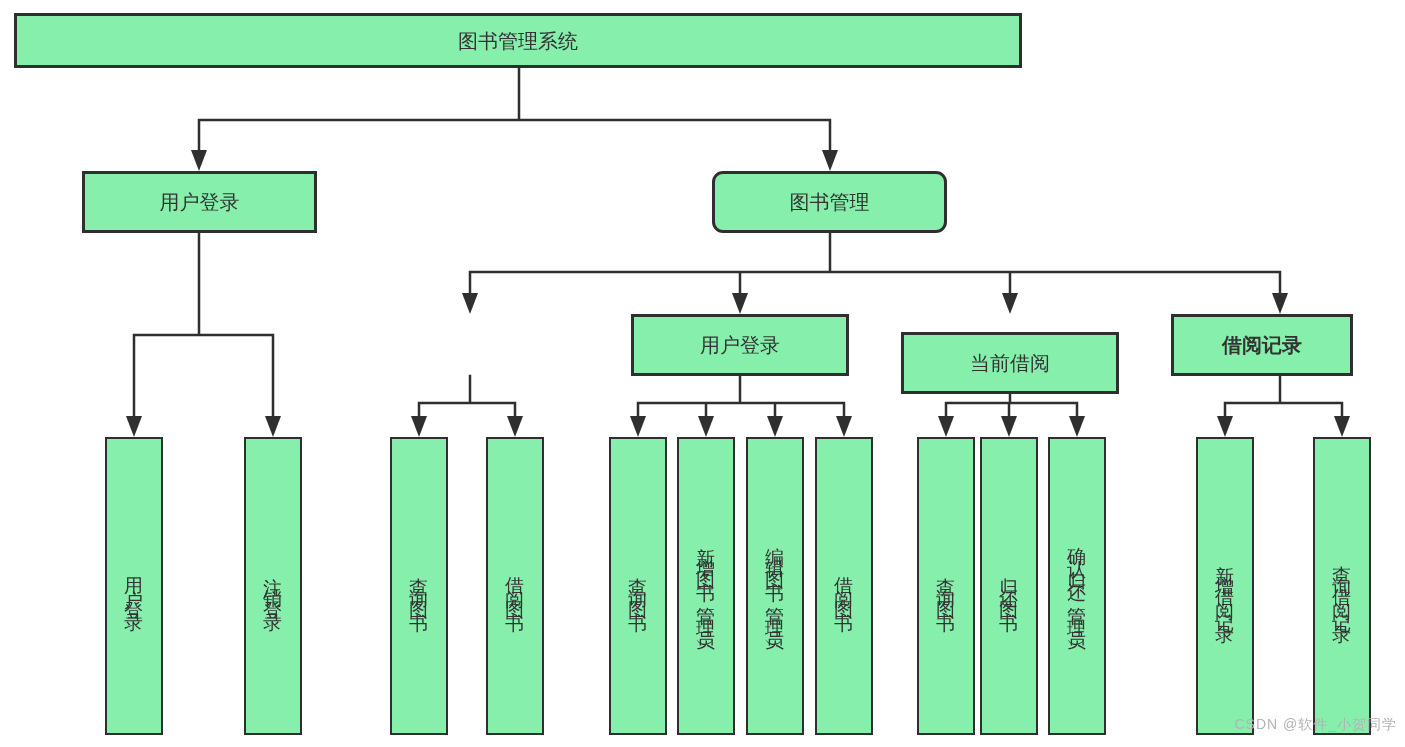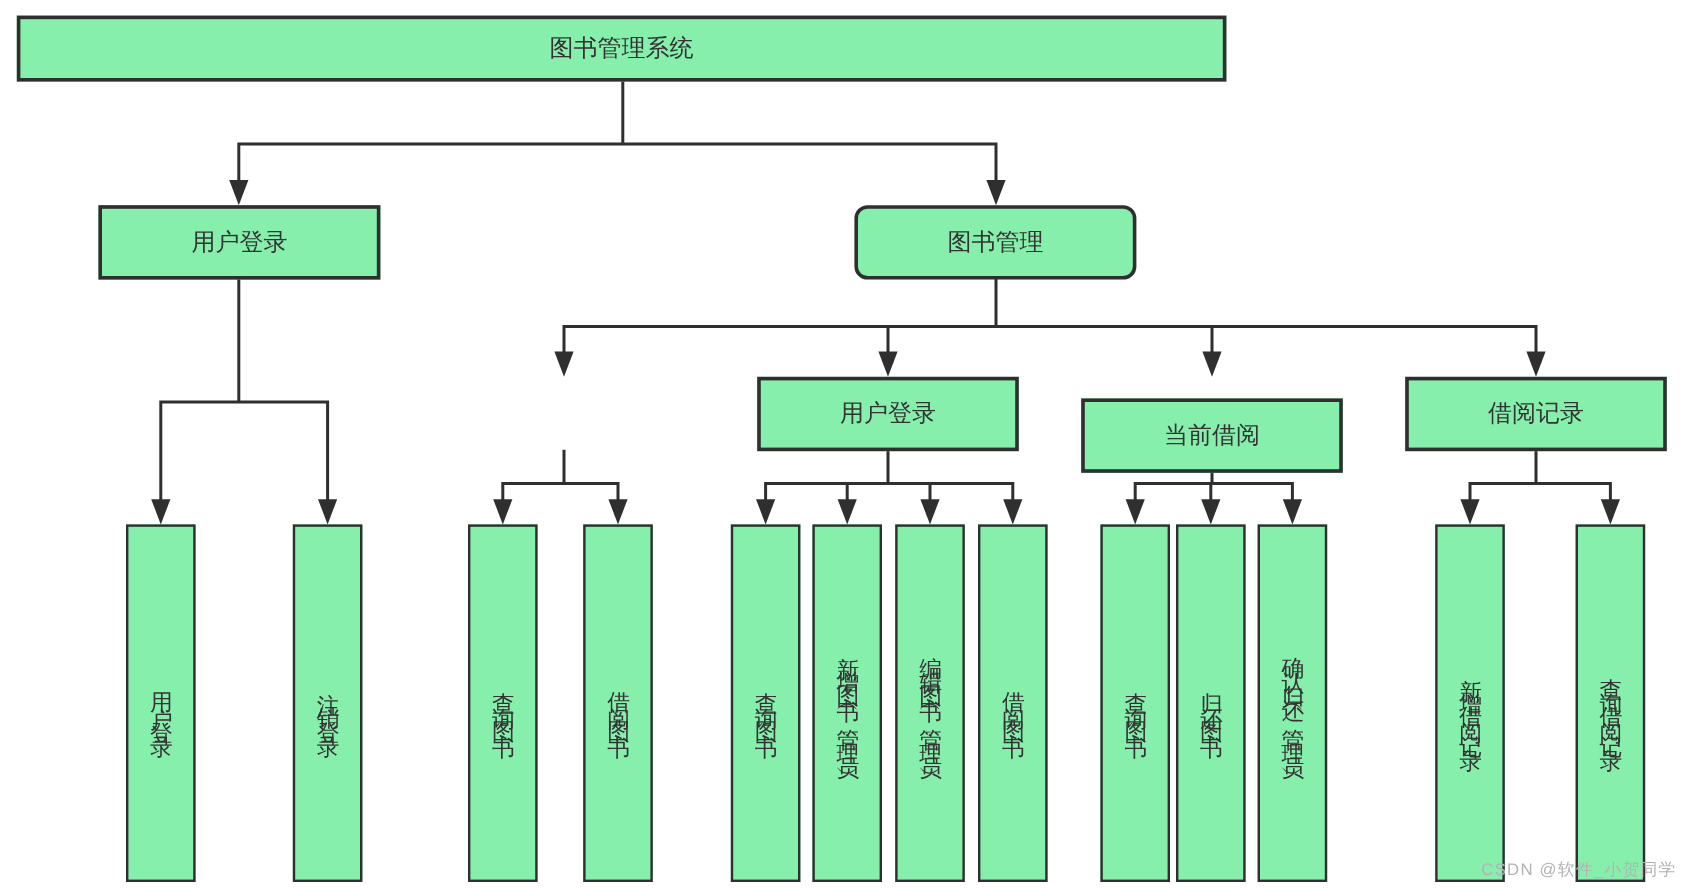--- a/index.html
+++ b/index.html
@@ -123,21 +123,21 @@
   <div class="node" style="left:712px; top:171px; width:235px; height:62px;border-radius:11px;">
     <span class="lbl">图书管理</span>
   </div>
 
   <div class="node" style="left:631px; top:314px; width:218px; height:62px;">
     <span class="lbl">用户登录</span>
   </div>
   <div class="node" style="left:901px; top:332px; width:218px; height:62px;text-align:right;">
     <span class="lbl">当前借阅</span>
   </div>
-  <div class="node" style="left:1171px; top:314px; width:218px; height:62px;">
+  <div class="node" style="left:1171px; top:314px; width:182px; height:62px;font-weight:bold;">
     <span class="lbl">借阅记录</span>
   </div>
 
   <div class="node leaf" style="left:105px; top:437px; width:58px; height:298px;">
     <span class="lbl">用户登录</span>
   </div>
   <div class="node leaf" style="left:244px; top:437px; width:58px; height:298px;">
     <span class="lbl">注销登录</span>
   </div>
   <div class="node leaf" style="left:390px; top:437px; width:58px; height:298px;">

